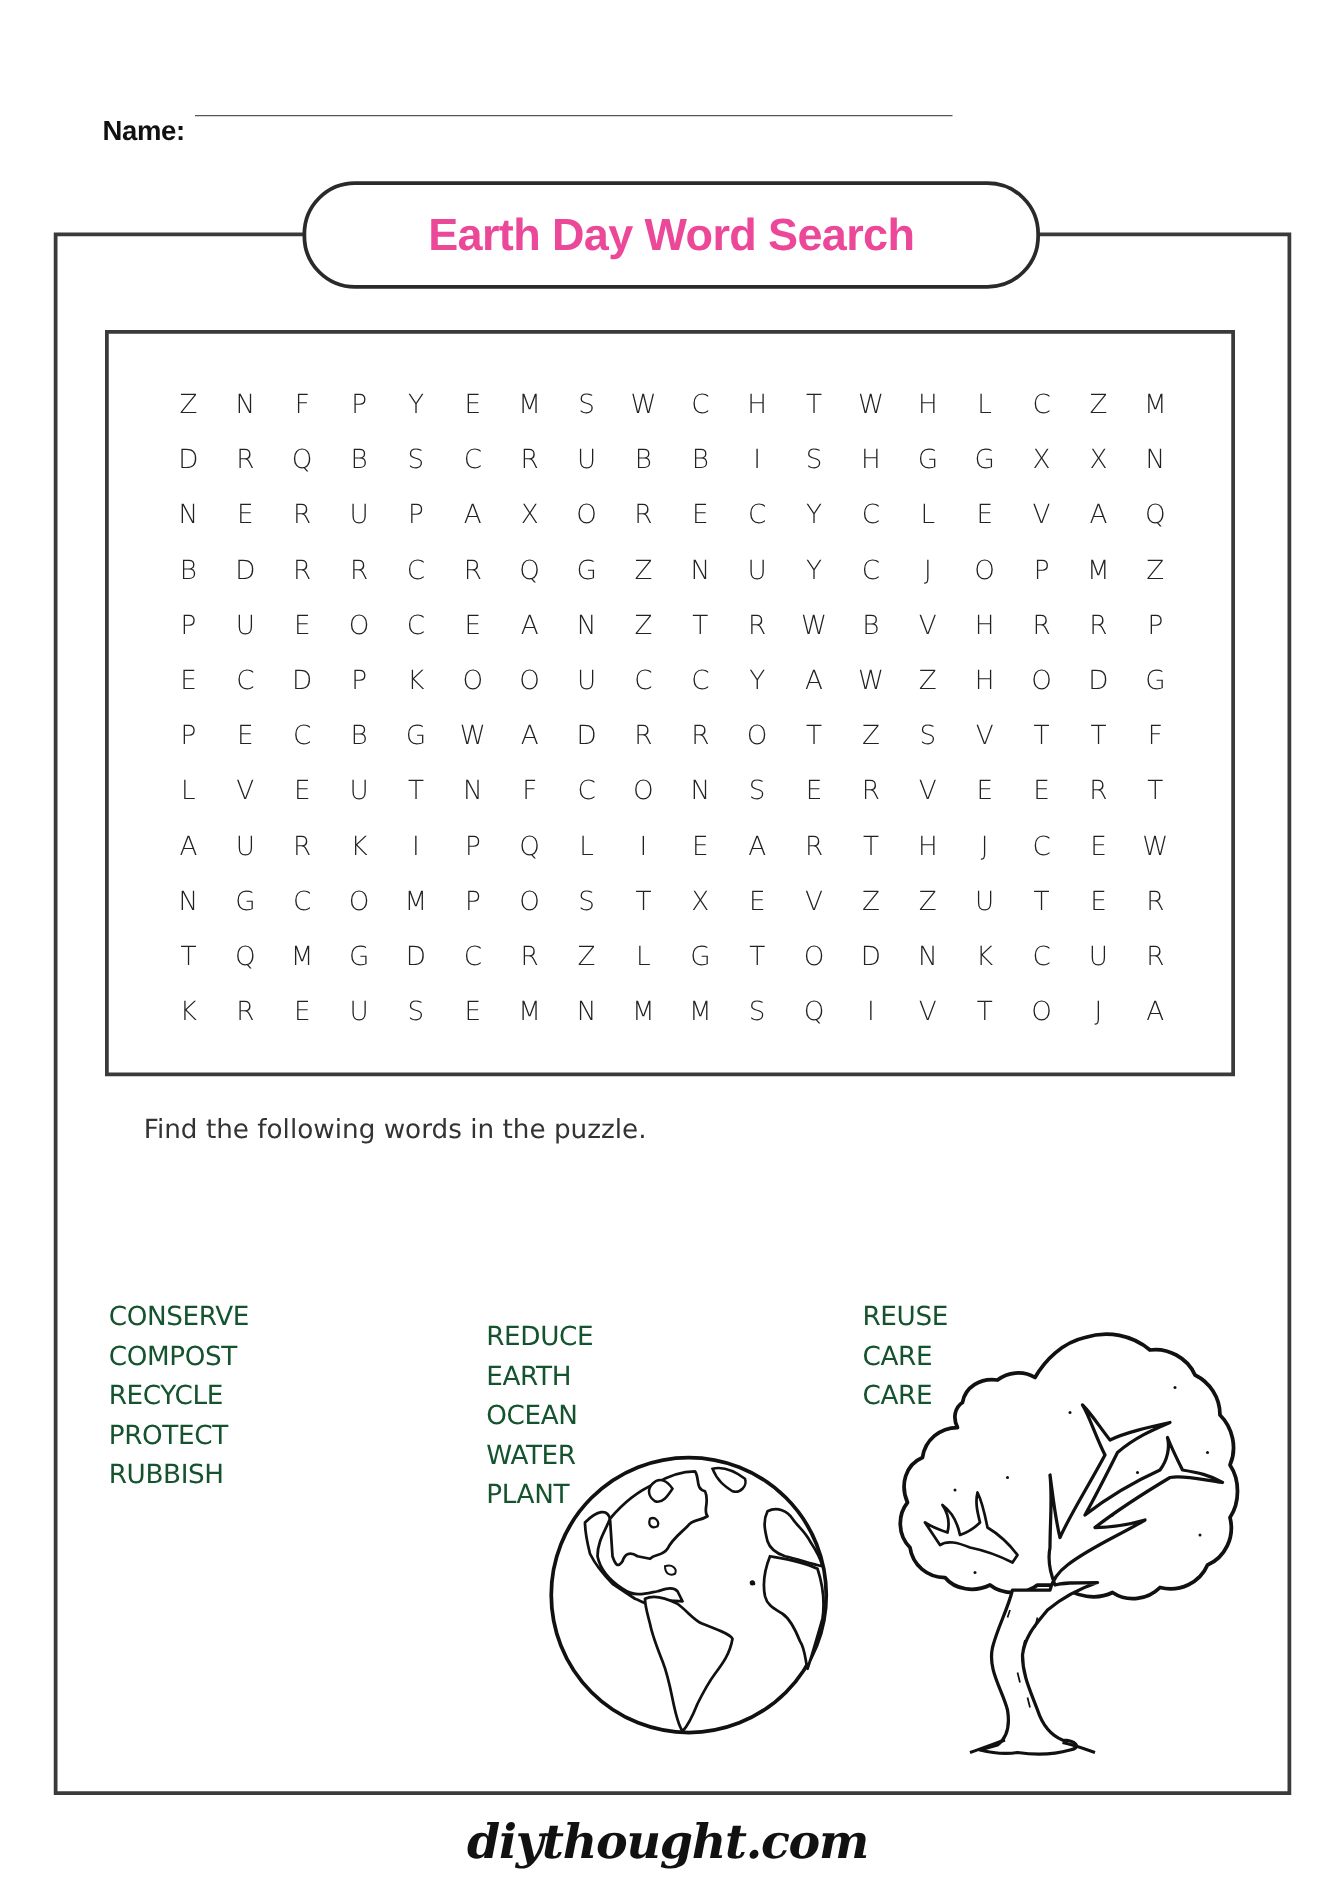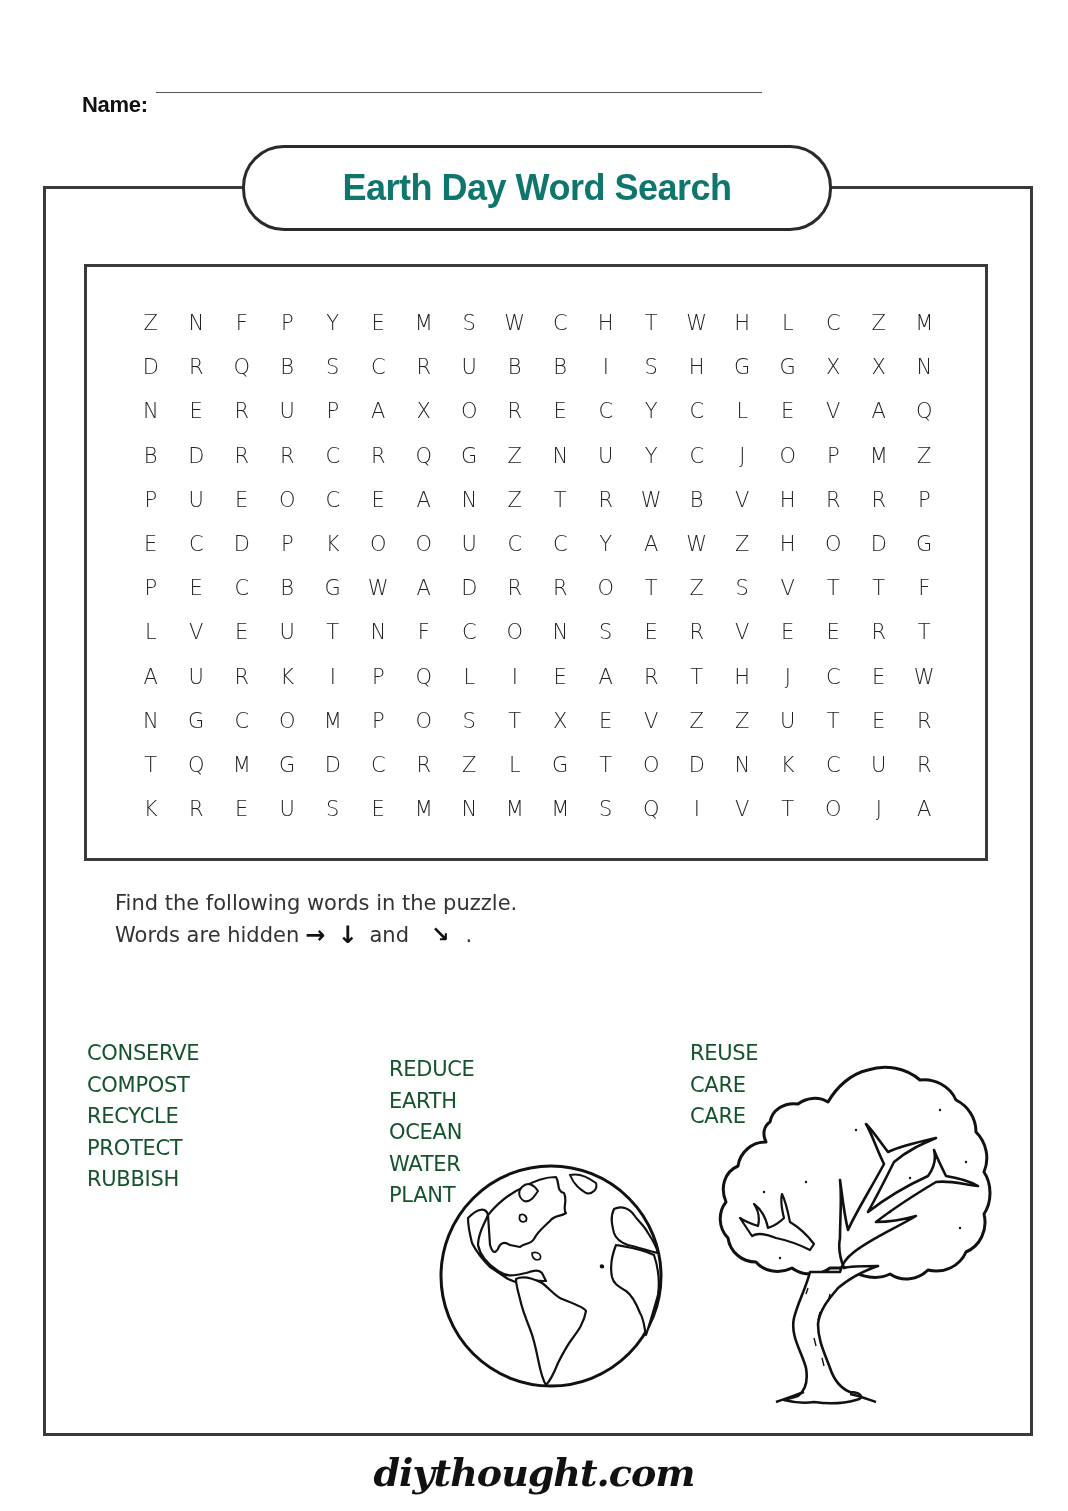--- a/index.html
+++ b/index.html
@@ -13,21 +13,21 @@
 
   .outer-frame {
     position: absolute; left: 43px; top: 186px; width: 984px; height: 1244px;
     border: 3px solid #3a3a3a; box-sizing: content-box;
   }
   .title-pill {
     position: absolute; left: 242px; top: 145px; width: 584px; height: 80px;
     border: 3px solid #2a2a2a; border-radius: 42px; background: #fff;
     display: flex; align-items: center; justify-content: center; z-index: 2;
   }
-  .title-text { font-family: "Liberation Sans", sans-serif; font-weight: bold; font-size: 36px; color: #0f766e; letter-spacing: -0.5px; }
+  .title-text { font-family: "Liberation Sans", sans-serif; font-weight: bold; font-size: 36px; color: #ec4899; letter-spacing: -0.5px; }
 
   .grid-box {
     position: absolute; left: 84px; top: 264px; width: 898px; height: 591px;
     border: 3px solid #3a3a3a;
   }
   .grid {
     position: absolute; left: 128px; top: 301px;
     display: grid; grid-template-columns: repeat(18, 45.5px); grid-auto-rows: 44.2px;
   }
   .cell {
@@ -286,30 +286,20 @@
     <div class="cell">I</div>
     <div class="cell">V</div>
     <div class="cell">T</div>
     <div class="cell">O</div>
     <div class="cell">J</div>
     <div class="cell">A</div>
   </div>
 
 <div class="instructions">
   <div class="line">Find the following words in the puzzle.</div>
-  <div class="line">
-    <span>Words are hidden</span>
-    <span class="arrow right">→</span>
-    <span class="arrow down">↓</span>
-    <span class="gap" style="width:12px"></span>
-    <span>and</span>
-    <span class="arrow diag">↘</span>
-    <span class="gap" style="width:16px"></span>
-    <span>.</span>
-  </div>
 </div>
 
 <div class="words col1">
   <div>CONSERVE</div>
   <div>COMPOST</div>
   <div>RECYCLE</div>
   <div>PROTECT</div>
   <div>RUBBISH</div>
 </div>
 <div class="words col2">

